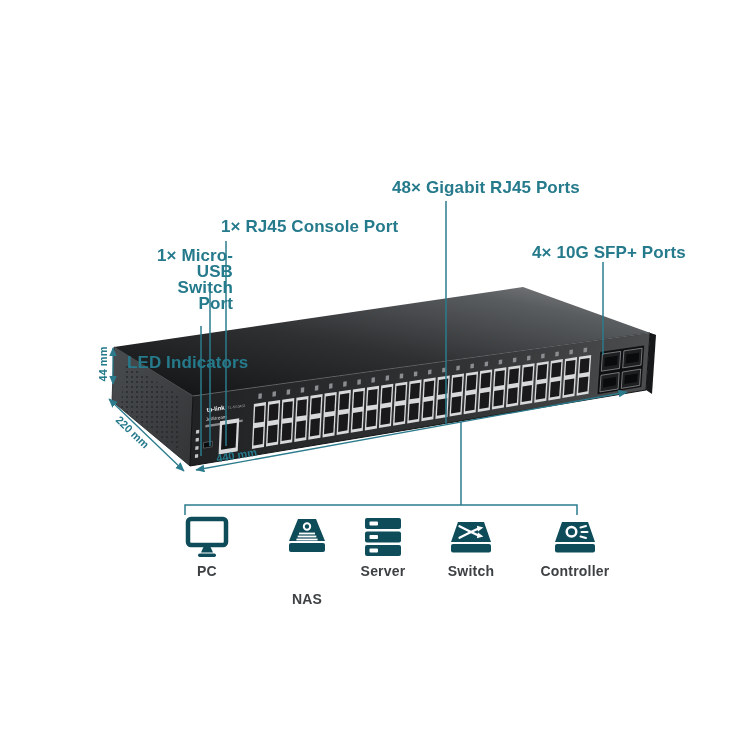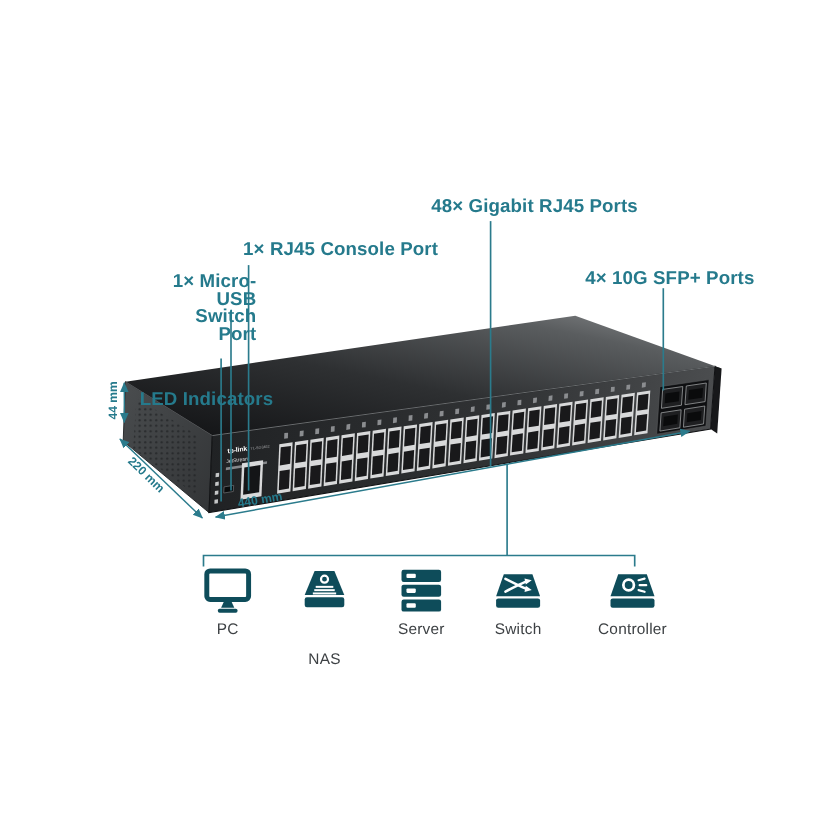--- a/index.html
+++ b/index.html
@@ -7,21 +7,21 @@
          font-family:"Liberation Sans",sans-serif;}
   #scene{position:absolute;left:0;top:0;}
   .callout{position:absolute;font-size:17px;font-weight:600;color:#257a8c;letter-spacing:.1px;white-space:nowrap;}
   .callout.center{text-align:right;white-space:normal;line-height:16px;}
   .dim{position:absolute;font-size:11px;font-weight:600;color:#257a8c;white-space:nowrap;}
   #dim-h{left:86px;top:358px;transform:rotate(-90deg);transform-origin:center;}
   #dim-d{left:112px;top:426px;transform:rotate(44deg);transform-origin:center;}
   #dim-w{left:216px;top:449px;transform:rotate(-9.5deg);transform-origin:center;}
   .dev{position:absolute;top:516px;width:88px;display:flex;flex-direction:column;align-items:center;gap:5px;}
   .dev svg{display:block;}
-  .dev-label{font-size:14px;font-weight:400;color:#3d4144;letter-spacing:.2px;}
+  .dev-label{font-size:14px;font-weight:700;color:#3d4144;letter-spacing:.2px;}
   .ic{fill:#0e4c5a;}
 </style>
 </head>
 <body>
 
 <div id="stage">
 
   <svg id="scene" width="752" height="752" viewBox="0 0 752 752">
     <defs>
       <linearGradient id="topGrad" x1="0" y1="1" x2="1" y2="0">
@@ -210,21 +210,21 @@
 
   <div class="dev" style="left:163px;">
     <svg width="48" height="42" viewBox="0 0 48 42">
       <rect x="5" y="3" width="38" height="26" rx="3" fill="none" stroke="#0e4c5a" stroke-width="4.5"></rect>
       <path class="ic" d="M20.5,31 h7 l2.5,5.5 h-12 Z"></path>
       <rect class="ic" x="15" y="37.5" width="18" height="3.5" rx="1.7"></rect>
     </svg>
     <div class="dev-label">PC</div>
   </div>
 
-  <div class="dev" style="left:251px;gap:33px;">
+  <div class="dev" style="left:263px;gap:33px;">
     <svg width="48" height="42" viewBox="0 0 48 42">
       <path class="ic" d="M15,3 L33,3 L42,25 L6,25 Z"></path>
       <rect class="ic" x="6" y="27" width="36" height="9" rx="2"></rect>
       <circle cx="24" cy="10.5" r="3.2" fill="none" stroke="#ffffff" stroke-width="2"></circle>
       <rect x="16" y="16.6" width="16" height="1.8" fill="#ffffff"></rect>
       <rect x="14.7" y="19.6" width="18.6" height="1.8" fill="#ffffff"></rect>
       <rect x="13.4" y="22.6" width="21.2" height="1.8" fill="#ffffff"></rect>
     </svg>
     <div class="dev-label">NAS</div>
   </div>

